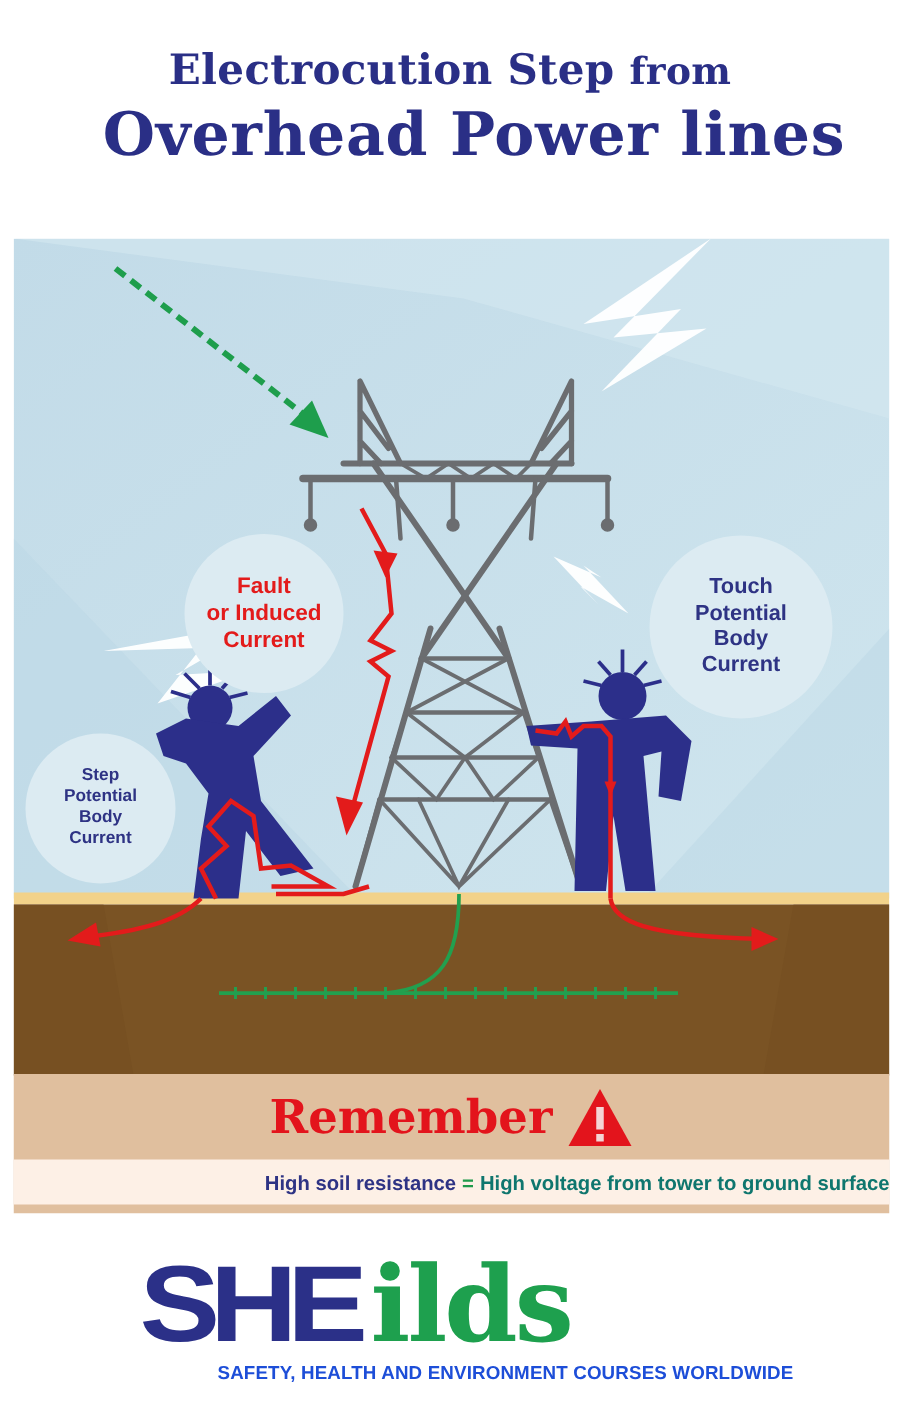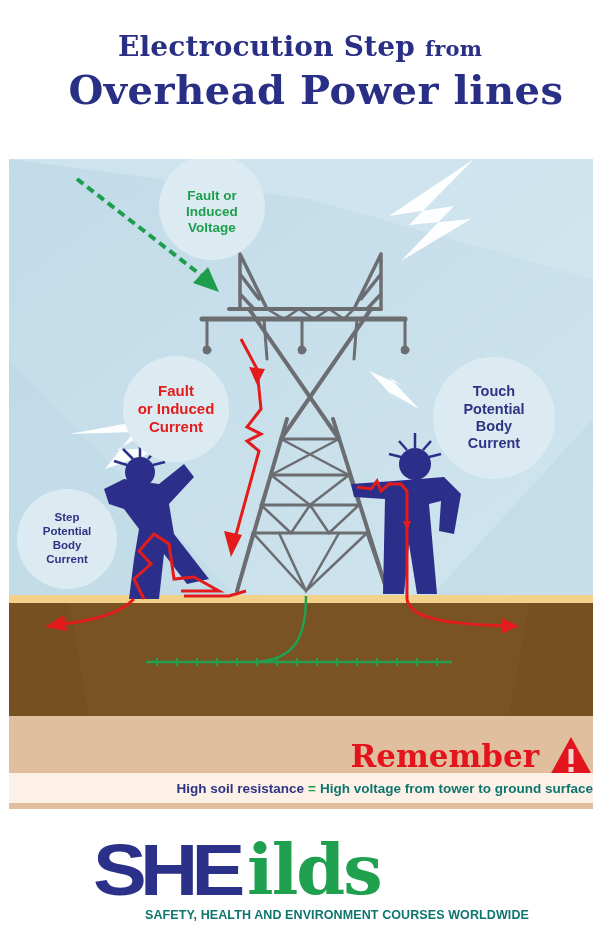--- a/index.html
+++ b/index.html
@@ -1,43 +1,43 @@
 <!DOCTYPE html>
 <html><head>
   <meta charset="utf-8">
   <style>
     * { margin: 0; padding: 0; box-sizing: border-box; }
     html, body { width: 600px; height: 952px; background: #ffffff; overflow: hidden; }
     body { position: relative; font-family: "Liberation Sans", sans-serif; }
 
     .title { position: absolute; left: 0; width: 600px; text-align: center; color: #2a2f86; font-family: "DejaVu Serif", serif; font-weight: bold; white-space: nowrap; }
     .title-1 { top: 30px; font-size: 28px; letter-spacing: 0.2px; }
-    .title-1 .small { font-size: 21px; }
+    .title-1 .small { font-size: 25px; }
     .title-2 { top: 66px; font-size: 40px; letter-spacing: 0.5px; padding-left: 32px; }
 
     .panel { position: absolute; left: 9px; top: 159px; width: 584px; height: 650px; overflow: hidden; }
     .panel svg.scene { position: absolute; left: 0; top: 0; }
 
     .bubble { position: absolute; border-radius: 50%; background: #dcebf2; display: flex; align-items: center; justify-content: center; text-align: center; font-weight: bold; line-height: 1.2; }
     .bubble span { display: block; }
 
     .ground-label { position: absolute; left: 0; width: 584px; top: 513px; text-align: center; color: #e2c4a0; font-family: "DejaVu Serif", serif; font-weight: bold; font-size: 24px; }
 
     .remember-band { position: absolute; left: 0; top: 557px; width: 584px; height: 93px; background: #e0bf9e; }
-    .remember { position: absolute; left: 0; width: 584px; top: 566px; display: flex; justify-content: flex-end; align-items: center; gap: 10px; margin-top: 11px; }
+    .remember { position: absolute; left: 0; width: 584px; top: 566px; display: flex; justify-content: center; align-items: center; gap: 10px; }
     .remember-text { color: #e3141c; font-family: "DejaVu Serif", serif; font-weight: bold; font-size: 31px; }
     .note-strip { position: absolute; left: 0; top: 614px; width: 584px; height: 30px; background: #fdf0e6; display: flex; justify-content: flex-end; align-items: center; font-weight: bold; font-size: 13.5px; }
     .note-a { color: #2e3384; }
     .note-eq { color: #1f9a4b; margin: 0 4px; }
     .note-b { color: #0f766e; }
 
     .logo { position: absolute; left: 93px; top: 838px; display: flex; align-items: flex-end; }
     .logo-she { color: #2b3088; font-family: "Liberation Sans", sans-serif; font-weight: bold; font-size: 72px; letter-spacing: -6px; line-height: 64px; transform: scaleX(1.12); transform-origin: left bottom; }
     .logo-ilds { color: #1ea04e; font-family: "DejaVu Serif", serif; font-weight: bold; font-size: 70px; line-height: 64px; margin-left: 24px; letter-spacing: -2px; }
-    .tagline { position: absolute; left: 145px; top: 908px; color: #0f766e; font-weight: bold; font-size: 12.5px; letter-spacing: 0.1px; white-space: nowrap; text-align: center; }
+    .tagline { position: absolute; left: 145px; top: 908px; color: #1d4ed8; font-weight: bold; font-size: 12.5px; letter-spacing: 0.1px; white-space: nowrap; text-align: center; }
   </style>
 </head>
 <body>
 
 <div class="title title-1">
   <span>Electrocution Step </span><span class="small">from</span>
 </div>
 <div class="title title-2">Overhead Power lines</div>
 
 <div class="panel">
@@ -171,27 +171,20 @@
       </g>
       <polygon points="342,325 385,322 435,318 452,335 445,375 430,372 432,342 420,345 428,435 408,435 400,385 395,435 374,435 376,340 345,338" fill="#2c2f8a"></polygon>
       <path d="M348,328 L362,330 L368,322 L372,332 L380,325 L392,325 L398,332 L398,440" stroke="#e31b1b" stroke-width="3" fill="none"></path>
       <polygon points="398,372 394,362 402,362" fill="#e31b1b"></polygon>
     </g>
 
     <path d="M398,440 C400,455 420,465 500,467" stroke="#e31b1b" stroke-width="3" fill="none"></path>
     <polygon points="510,467 492,459 492,475" fill="#e31b1b"></polygon>
   </svg>
 
-  <div class="bubble" style="left:150px; top:-5px; width:106px; height:106px; font-size:13.5px; color:#1e9e4c; padding-top:10px;">
-    <div>
-      <span>Fault or</span>
-      <span>Induced</span>
-      <span>Voltage</span>
-    </div>
-  </div>
 
   <div class="bubble" style="left:114px; top:197px; width:106px; height:106px; font-size:15px; color:#e31b1b;">
     <div>
       <span>Fault</span>
       <span>or Induced</span>
       <span>Current</span>
     </div>
   </div>
 
   <div class="bubble" style="left:424px; top:198px; width:122px; height:122px; font-size:14.5px; color:#2e3384;text-align:center;">

